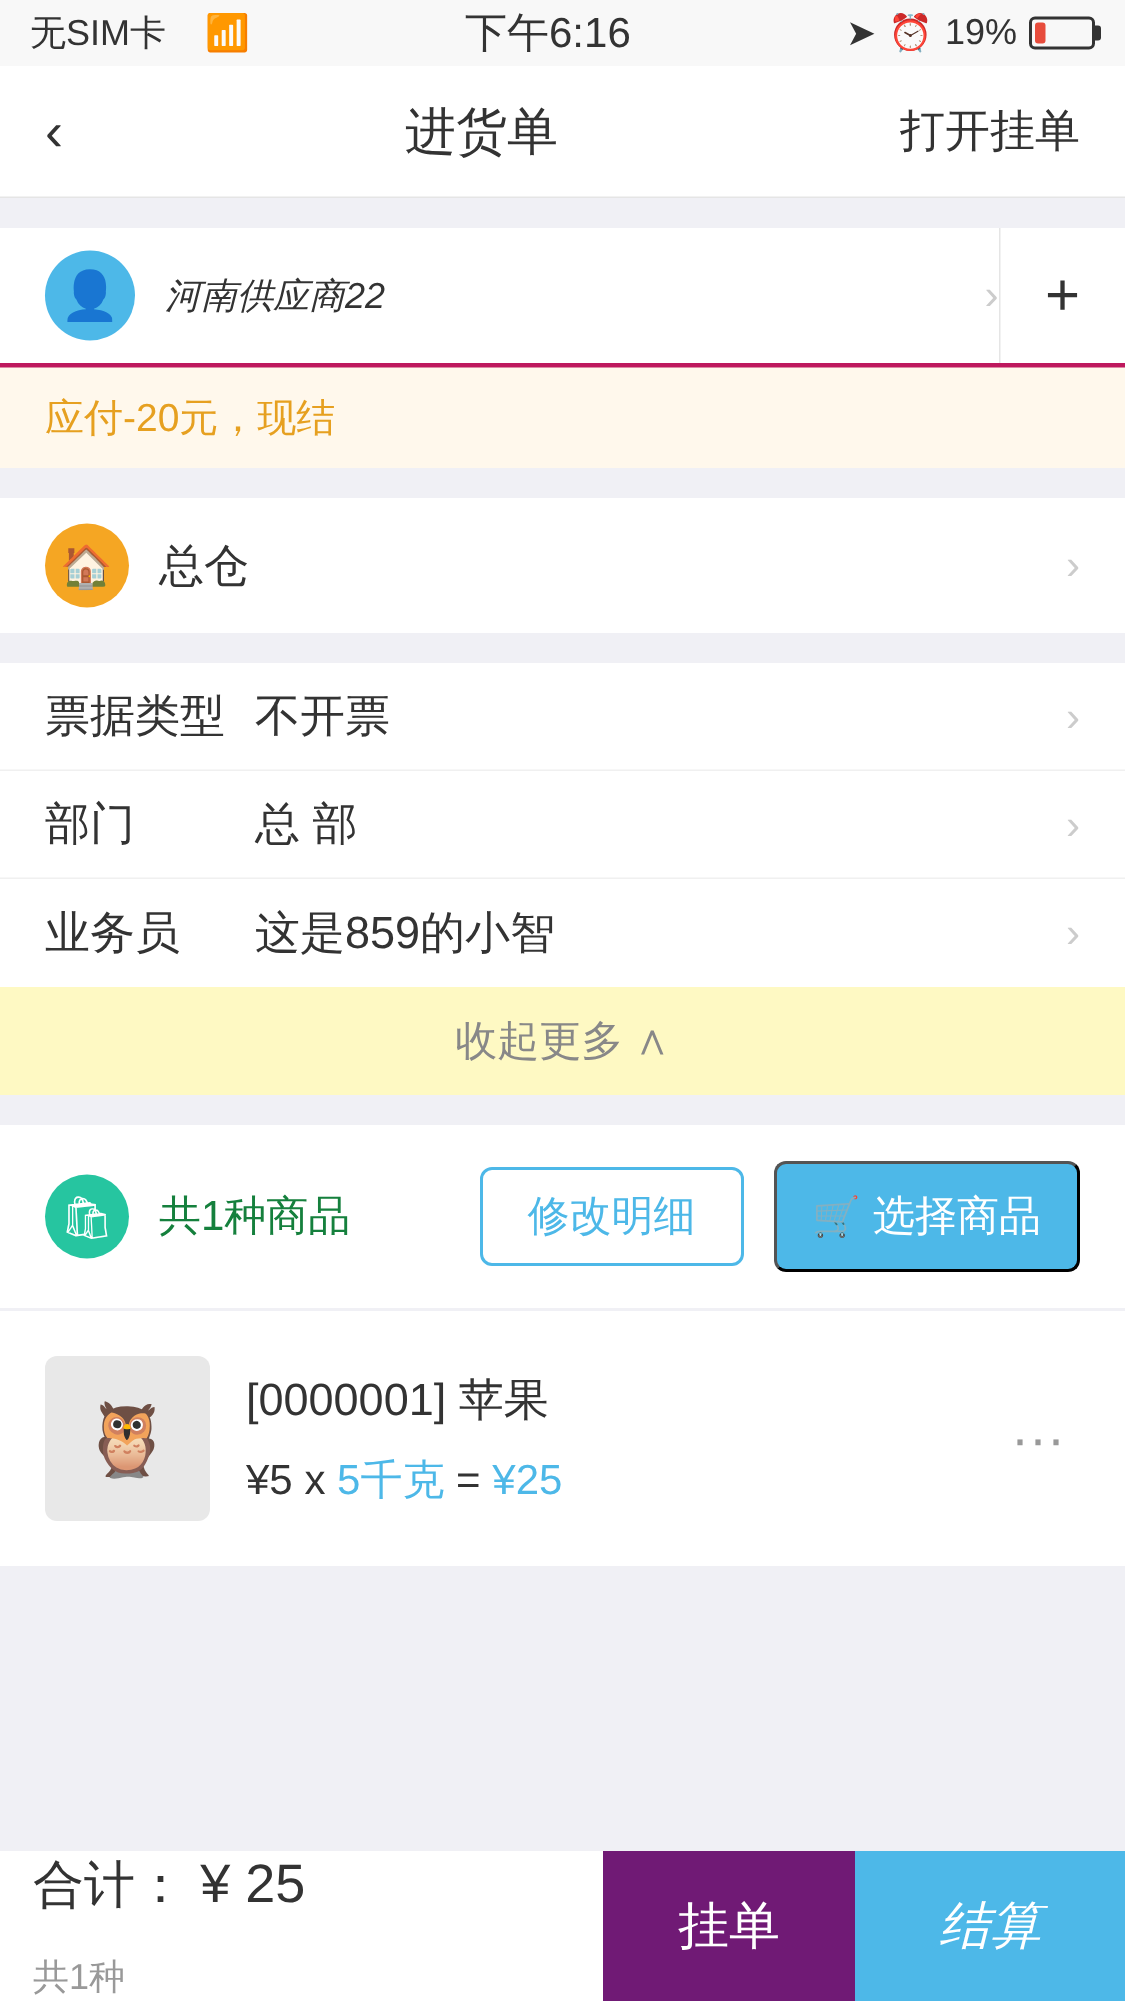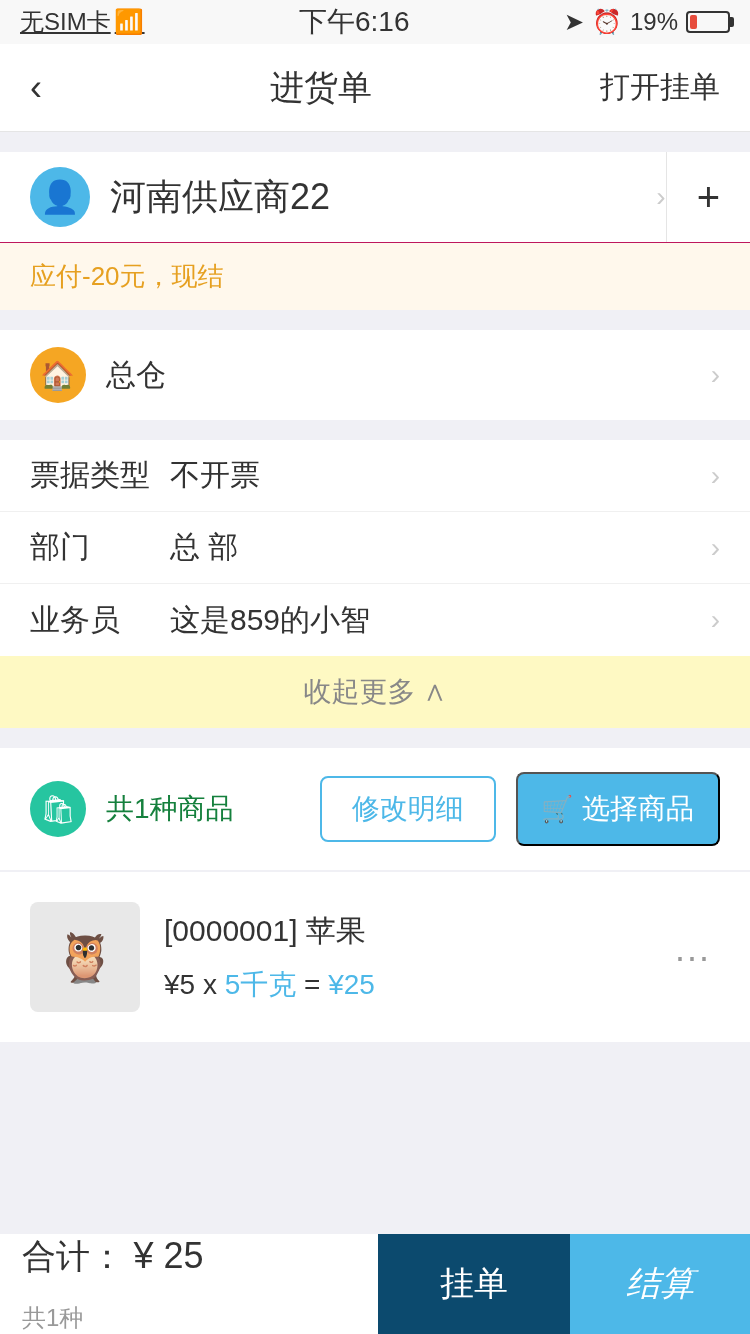--- a/index.html
+++ b/index.html
@@ -19,21 +19,21 @@
       width: 750px;
       height: 44px;
       background: #f8f8f8;
       display: flex;
       align-items: center;
       justify-content: space-between;
       padding: 0 20px;
       font-size: 24px;
       color: #333;
     }
-    .status-bar-left { display: flex; align-items: center; gap: 4px; text-decoration: underline; }
+    .status-bar-left { display: flex; align-items: center; gap: 26px; }
     .status-bar-center { font-size: 28px; font-weight: 500; }
     .status-bar-right { display: flex; align-items: center; gap: 8px; font-size: 24px; }
     .battery {
       width: 44px;
       height: 22px;
       border: 2px solid #333;
       border-radius: 4px;
       position: relative;
       display: inline-flex;
       align-items: center;
@@ -107,43 +107,44 @@
       height: 60px;
       border-radius: 50%;
       background: #4db8e8;
       display: flex;
       align-items: center;
       justify-content: center;
       margin-right: 20px;
       flex-shrink: 0;
     }
     .supplier-name {
-      font-size: 36px;
-      color: #333;
-      flex: 1;
+      font-size: 24px;
+      color: #333;
+      flex: 1;
+      font-style: italic;
     }
     .chevron {
       font-size: 28px;
       color: #ccc;
       margin-left: 10px;
     }
     .supplier-add {
       padding: 20px 0 20px 30px;
       font-size: 40px;
       color: #333;
       cursor: pointer;
     }
 
     
     .notice-bar {
       background: #fff8ec;
       padding: 16px 30px;
       font-size: 26px;
       color: #e6a020;
-      border-top: 1px solid #be185d;
+      border-top: 3px solid #be185d;
     }
 
     
     .warehouse-row {
       background: #fff;
       display: flex;
       align-items: center;
       height: 90px;
       padding: 0 30px;
     }
@@ -333,22 +334,22 @@
     .footer-total-amount .amount-val {
       font-size: 36px;
       font-weight: 500;
     }
     .footer-total-count {
       font-size: 24px;
       color: #999;
       margin-top: 4px;
     }
     .btn-hang {
-      width: 192px;
-      background: #0c4a6e;
+      width: 168px;
+      background: #701a75;
       color: #fff;
       display: flex;
       align-items: center;
       justify-content: center;
       font-size: 34px;
       cursor: pointer;
     }
     .btn-checkout {
       width: 180px;
       background: #4db8e8;

